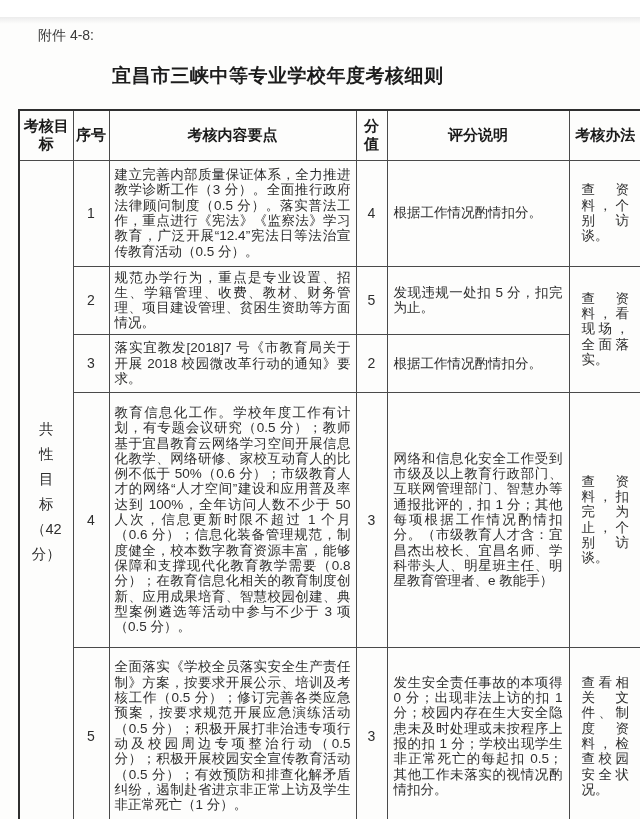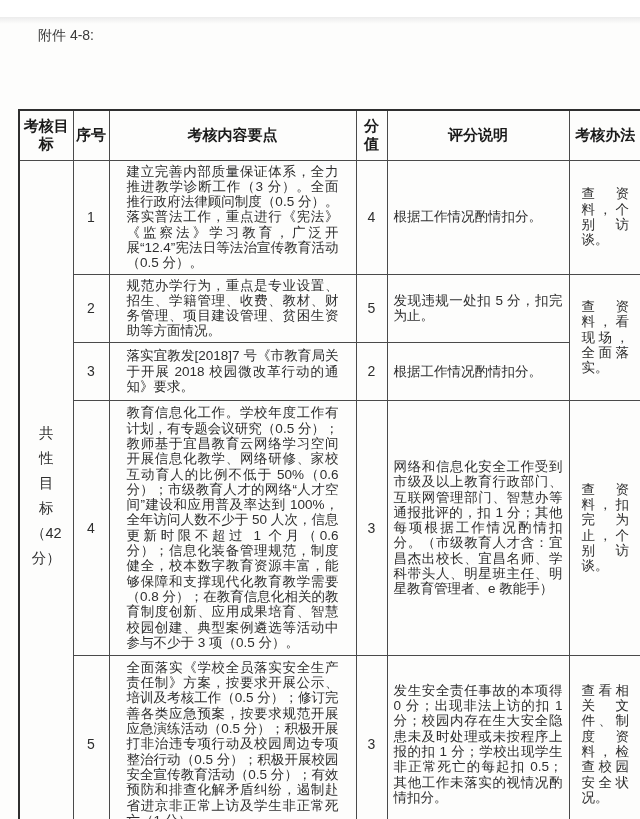--- a/index.html
+++ b/index.html
@@ -75,21 +75,21 @@
     text-align: center;
     font-size: 14px;
     color: #2e2e2e;
   }
   td.content, td.expl, td.method {
     font-size: 13.5px;
     line-height: 15.3px;
     color: #2e2e2e;
     text-align: justify;
     text-justify: inter-ideograph;
-    padding: 3px 17px;
+    padding: 3px 5px;
   }
   td.expl { padding: 0 6px; }
   td.method { padding: 3px 12px; }
   td.group-cell {
     text-align: center;
     font-size: 14.5px;
     color: #2e2e2e;
     padding: 2px;
   }
   td.group-cell span {
@@ -98,20 +98,21 @@
     letter-spacing: 0;
   }
 </style>
 </head>
 <body>
 
 <div class="page">
 
   <div class="attachment">附件 4-8:</div>
 
+  <h1 class="title">宜昌市三峡中等专业学校年度考核细则</h1>
 
   <table class="assessment">
     <colgroup>
       <col class="c-target">
       <col class="c-no">
       <col class="c-content">
       <col class="c-score">
       <col class="c-expl">
       <col class="c-method">
     </colgroup>

